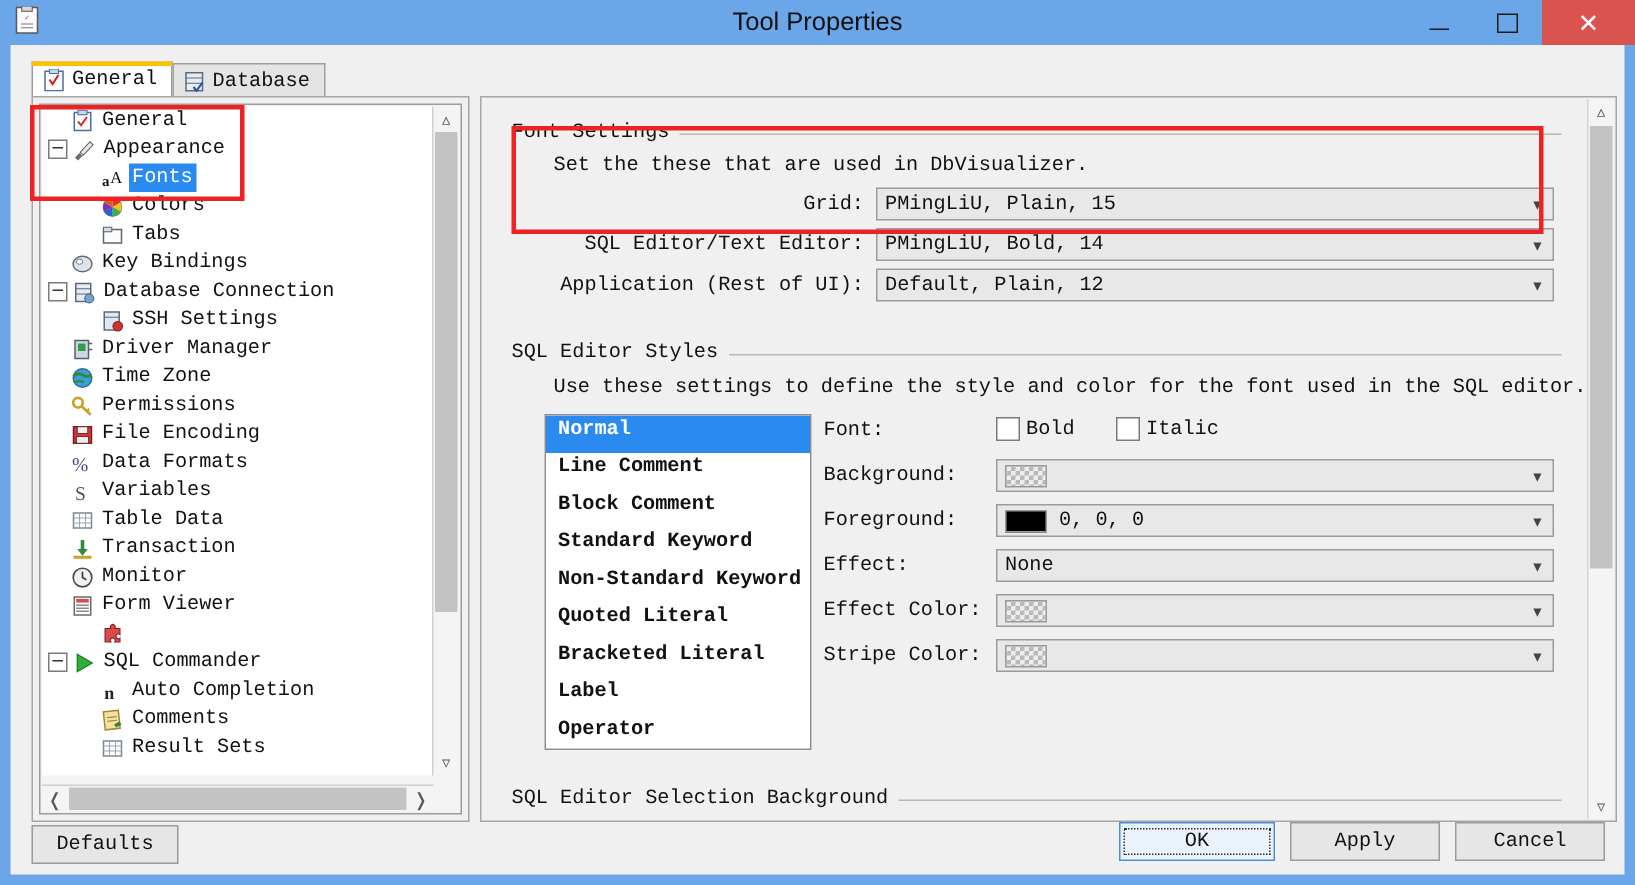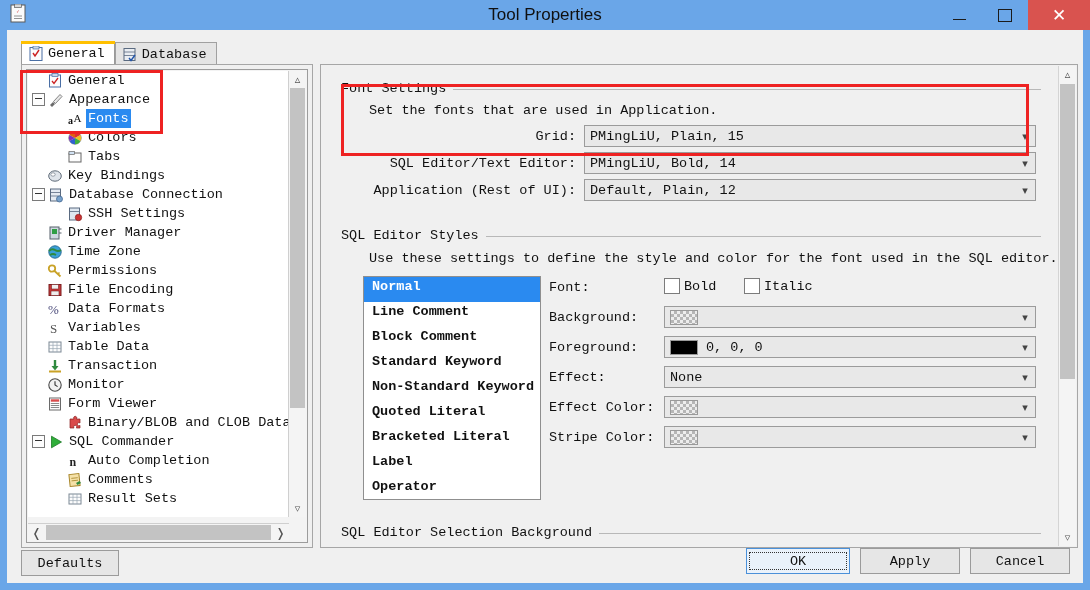--- a/index.html
+++ b/index.html
@@ -365,21 +365,20 @@
                   <line x1="3.8" y1="11.5" x2="12.2" y2="11.5" stroke="#8a8a8a"></line>
                 </svg></span>
               <span class="lbl">Form Viewer</span>
             </div>
             <div class="tnode">
               <span class="tspace" style="width: 24px;"></span>
               <span class="tspace" style="width: 15px;"></span>
               <span class="ticon"><svg width="16" height="16" viewBox="0 0 16 16">
                   <path d="M3 4 h4 a1.6 1.6 0 1 1 2.4 0 H13 v4 a1.6 1.6 0 1 0 0 2.4 V13 H9.4 a1.6 1.6 0 1 0 -2.4 0 H3 Z" fill="#d94b4b" stroke="#8a1f1f" stroke-width=".7"></path>
                 </svg></span>
-              <span class="lbl">Binary/BLOB and CLOB Data</span>
             </div>
             <div class="tnode">
               <span class="tspace" style="width: 4px;"></span>
               <span class="texp"></span>
               <span class="ticon"><svg width="16" height="16" viewBox="0 0 16 16">
                   <path d="M3.5 2.2 L13.5 8 L3.5 13.8 Z" fill="#2fae3a" stroke="#1c7a24" stroke-width=".8"></path>
                 </svg></span>
               <span class="lbl">SQL Commander</span>
             </div>
             <div class="tnode">
@@ -429,21 +428,21 @@
       </div>
     </div>
 
     <div class="rightpanel">
       <div class="rp-body">
 
         <div class="grp" style="left:20px;top:16px;width:700px;height:120px">
           <div class="grp-line" style="width:700px"></div>
           <div class="grp-title">Font Settings</div>
 
-          <div class="lbl-l" style="left:28px;top:22px">Set the fonts that are used in Application.</div>
+          <div class="lbl-l" style="left:28px;top:22px">Set the these that are used in DbVisualizer.</div>
 
           <div class="lbl-r" style="left:10px;top:48px;width:225px">Grid:</div>
           <div class="combo" style="left:243px;top:44px;width:452px">
             <span class="cval">PMingLiU, Plain, 15</span>
             <span class="carr">▾</span>
           </div>
 
           <div class="lbl-r" style="left:10px;top:75px;width:225px">SQL Editor/Text Editor:</div>
           <div class="combo" style="left:243px;top:71px;width:452px">
             <span class="cval">PMingLiU, Bold, 14</span>

